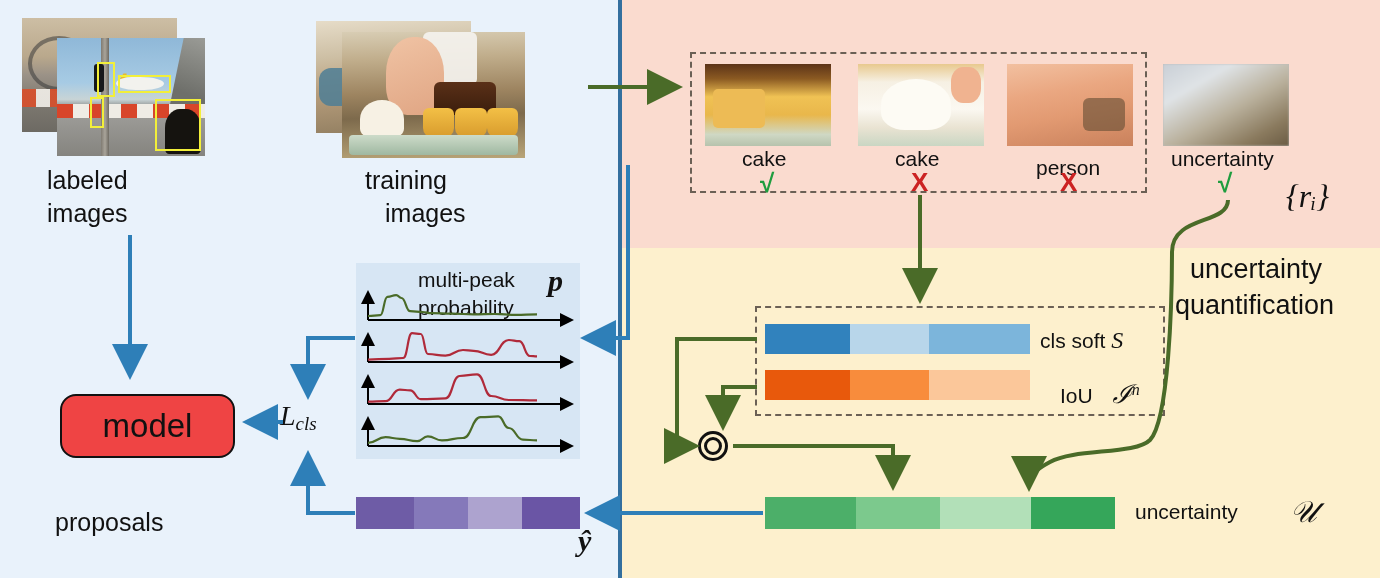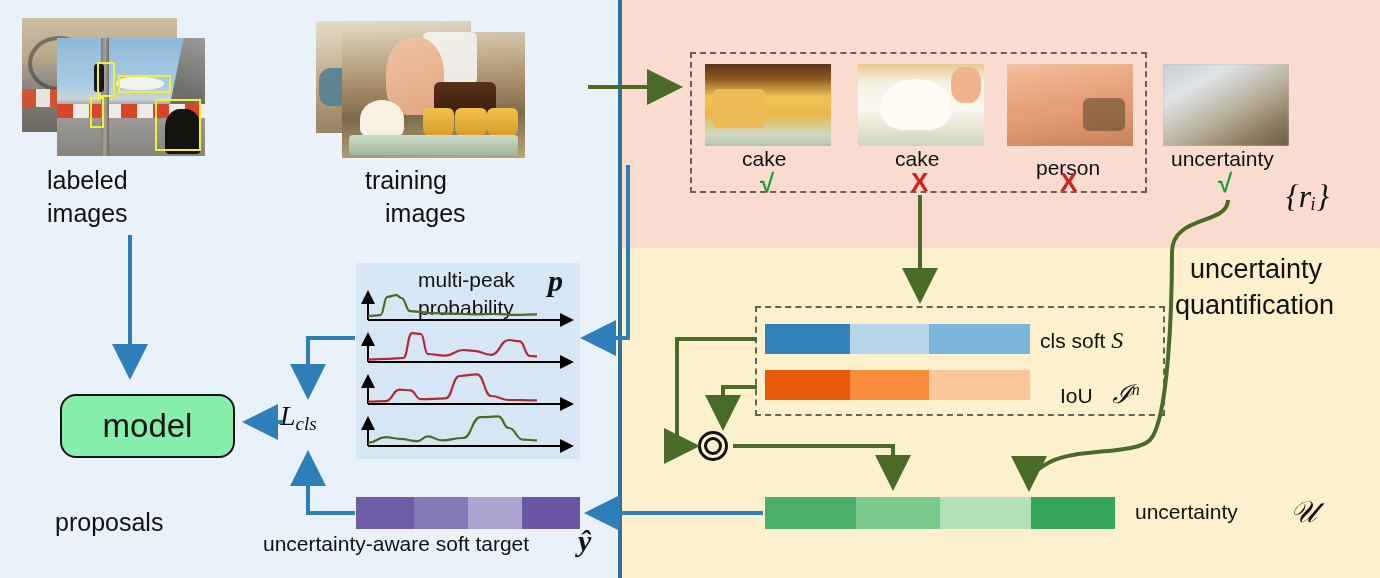--- a/index.html
+++ b/index.html
@@ -103,21 +103,21 @@
 
   
   .dashbox { position: absolute; border: 2px dashed #6b6055; }
 
   
   .bar { position:absolute; display:flex; }
   .bar > span { display:block; height:100%; }
 
   
   #model-box {
-    position:absolute; border:2.5px solid #111; border-radius:16px; background:#86efac;
+    position:absolute; border:2.5px solid #111; border-radius:16px; background:#ef4444;
     display:flex; align-items:center; justify-content:center;
     font-size: 33px; color:#111;
   }
 
   
   #op-circle {
     position:absolute; width:30px; height:30px; border:3px solid #111; border-radius:50%;
     background:#fdf0cd; display:flex; align-items:center; justify-content:center;
   }
   #op-circle::after { content:""; width:12px; height:12px; border:3px solid #111; border-radius:50%; }
@@ -217,21 +217,20 @@
       <path d="M368,446 L572,446" stroke="#000" stroke-width="2" marker-end="url(#ah-axis)"></path>
       <path d="M368.0,442.8 C376.8,442.8 376.8,437.2 385.6,437.2 C392.6,437.2 392.6,438.8 399.7,438.8 C408.5,438.8 408.5,441.2 417.3,441.2 C422.6,441.2 422.6,436.4 427.8,436.4 C434.9,436.4 434.9,440.4 441.9,440.4 C452.5,440.4 452.5,438.0 463.0,438.0 C471.8,438.0 471.8,417.2 480.6,417.2 C489.4,417.2 489.4,416.4 498.2,416.4 C503.5,416.4 503.5,428.0 508.8,428.0 C515.8,428.0 515.8,439.6 522.9,439.6 C529.9,439.6 529.9,440.4 537.0,440.4" stroke="#4a6b28" stroke-width="2.2" fill="none"></path>
     </svg>
 
   <div class="bar" id="soft-target-bar" style="left:356px; top:497px; width:224px; height:32px;">
       <span style="background: rgb(110, 92, 166); width: 26%;"></span>
       <span style="background: rgb(133, 121, 186); width: 24%;"></span>
       <span style="background: rgb(173, 163, 207); width: 24%;"></span>
       <span style="background: rgb(106, 85, 165); width: 26%;"></span>
     </div>
-  <div class="txt t-mid" style="left:263px; top:532px;">uncertainty-aware soft target</div>
   <div class="txt" style="left:578px; top:524px; font-size:30px; font-weight:bold; font-family:'Liberation Serif',serif; font-style:italic;">ŷ</div>
 
   <div class="dashbox" style="left:690px; top:52px; width:457px; height:141px;"></div>
 
   <div class="photo" id="rp0" style="left:705px; top:64px; width:126px; height:82px;">
     <div class="photo-inner">
         <div class="acc"></div>
       </div>
   </div>
   <div class="txt t-mid" style="left:742px; top:147px;">cake</div>

